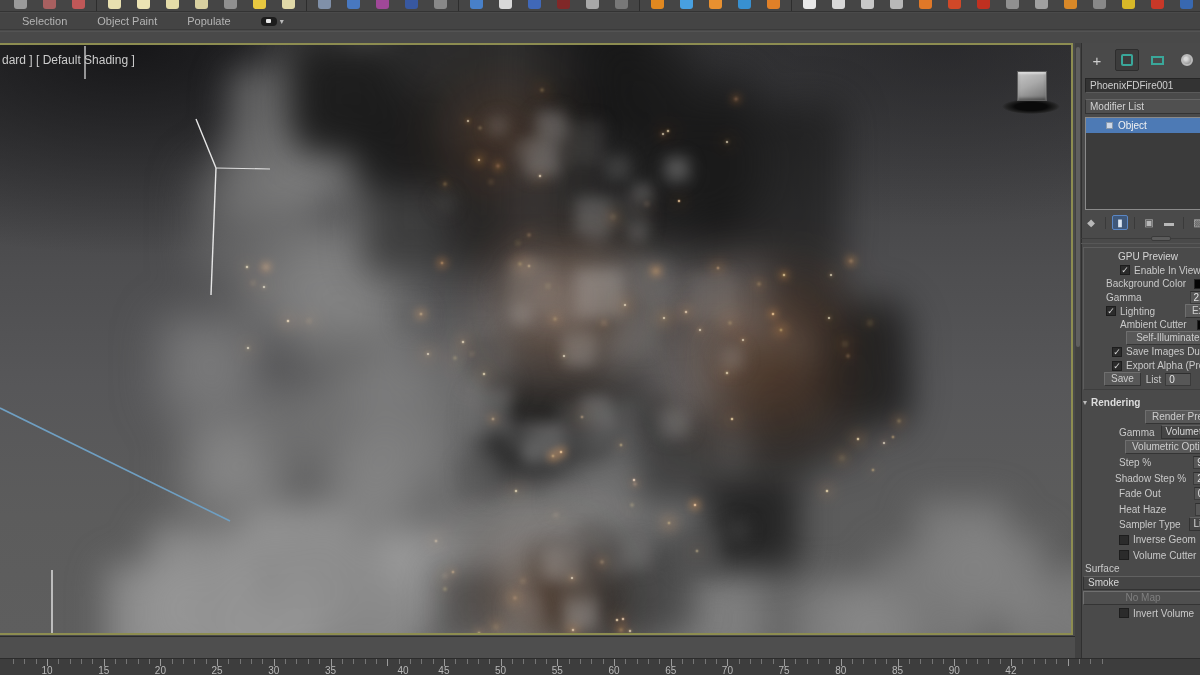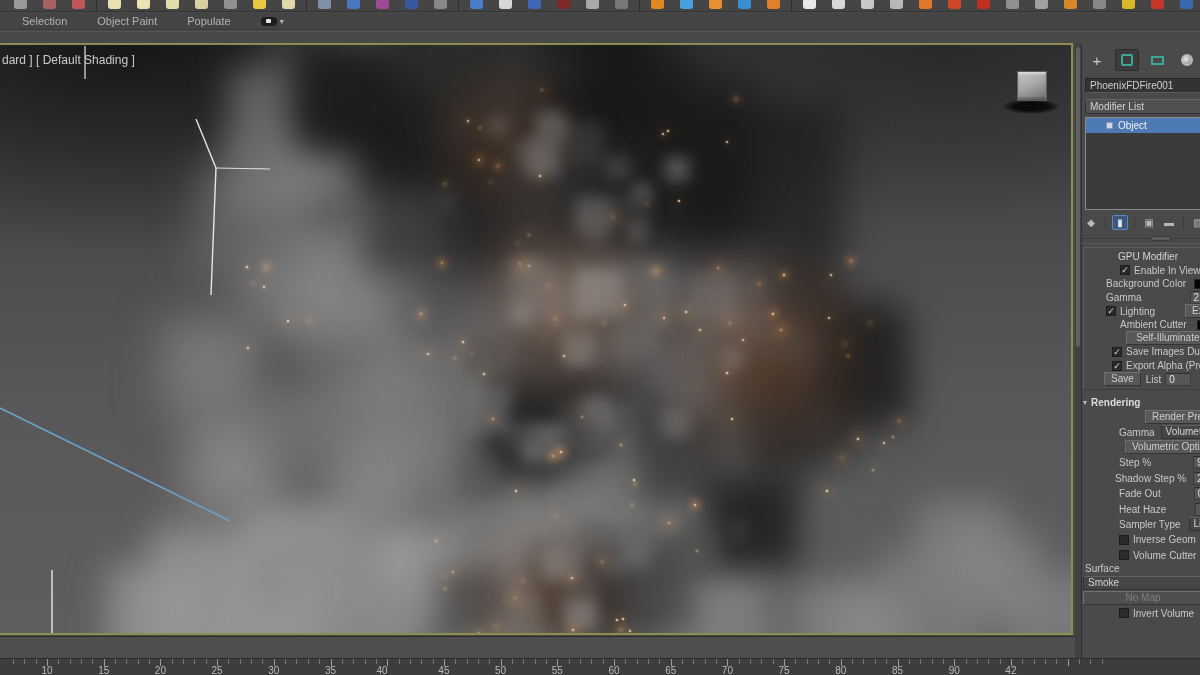--- a/index.html
+++ b/index.html
@@ -246,21 +246,21 @@
     <span class="sbtn">▬</span>
     <span class="ssep"></span>
     <span class="sbtn">▨</span>
   </div>
   <div id="stack-sep">
       <span class="handle"></span>
     </div>
 
   <div id="gpu-group">
     <div class="prow" style="margin-left:-2px; color:#d4d4d4;">
-        <span>GPU Modifier</span>
+        <span>GPU Preview</span>
       </div>
     <div class="prow">
       <span class="chk">✓</span>
       <span>Enable In Viewport</span>
     </div>
     <div class="prow">
       <span style="margin-left:-14px">Background Color</span>
       <span style="width:26px;height:10px;background:#050505;border:1px solid #222;margin-left:8px"></span>
     </div>
     <div class="prow">
@@ -455,21 +455,21 @@
     <div class="tick major" style="left: 1067.6px; height: 7px;"></div>
     <div class="tick" style="left: 1078.94px; height: 5px;"></div>
     <div class="tick" style="left: 1090.28px; height: 5px;"></div>
     <div class="tick" style="left: 1101.62px; height: 5px;"></div>
     <span class="tlabel" style="left: 47px;">10</span>
     <span class="tlabel" style="left: 103.7px;">15</span>
     <span class="tlabel" style="left: 160.4px;">20</span>
     <span class="tlabel" style="left: 217.1px;">25</span>
     <span class="tlabel" style="left: 273.8px;">30</span>
     <span class="tlabel" style="left: 330.5px;">35</span>
-    <span class="tlabel" style="left: 382px;">40</span>
+    <span class="tlabel" style="left: 403px;">40</span>
     <span class="tlabel" style="left: 443.9px;">45</span>
     <span class="tlabel" style="left: 500.6px;">50</span>
     <span class="tlabel" style="left: 557.3px;">55</span>
     <span class="tlabel" style="left: 614px;">60</span>
     <span class="tlabel" style="left: 670.7px;">65</span>
     <span class="tlabel" style="left: 727.4px;">70</span>
     <span class="tlabel" style="left: 784.1px;">75</span>
     <span class="tlabel" style="left: 840.8px;">80</span>
     <span class="tlabel" style="left: 897.5px;">85</span>
     <span class="tlabel" style="left: 954.2px;">90</span>

